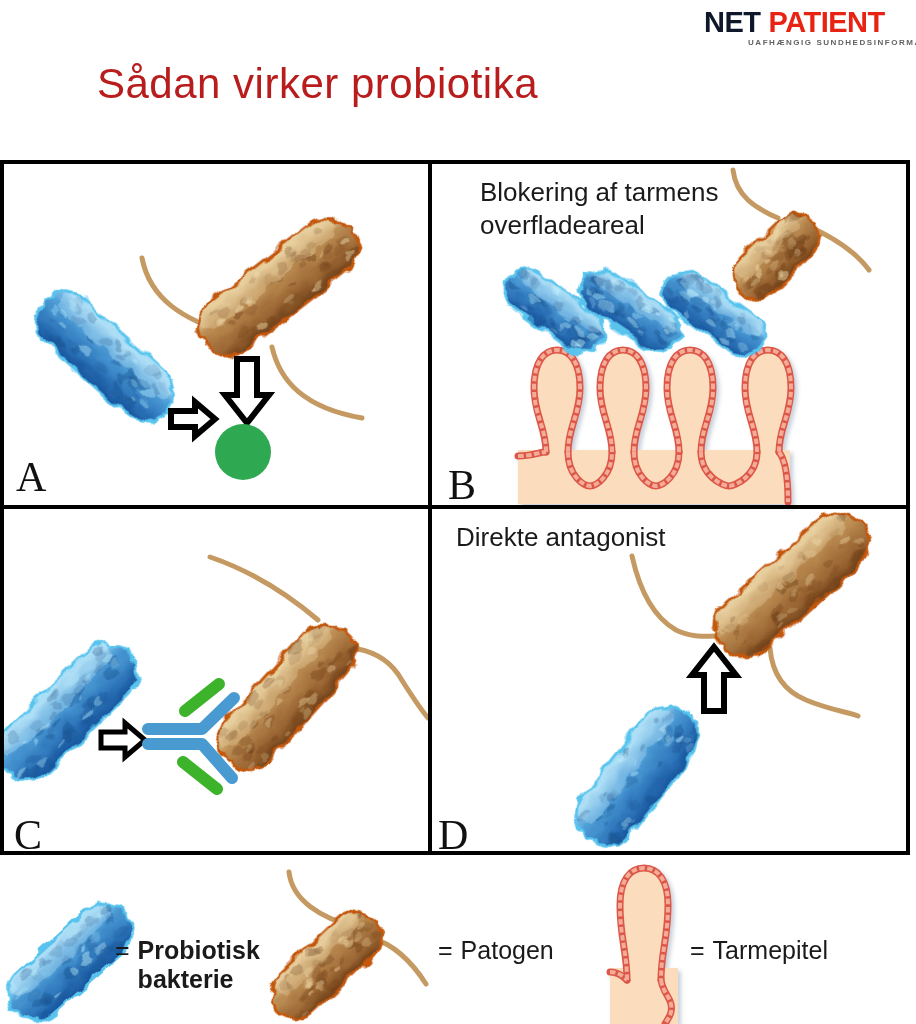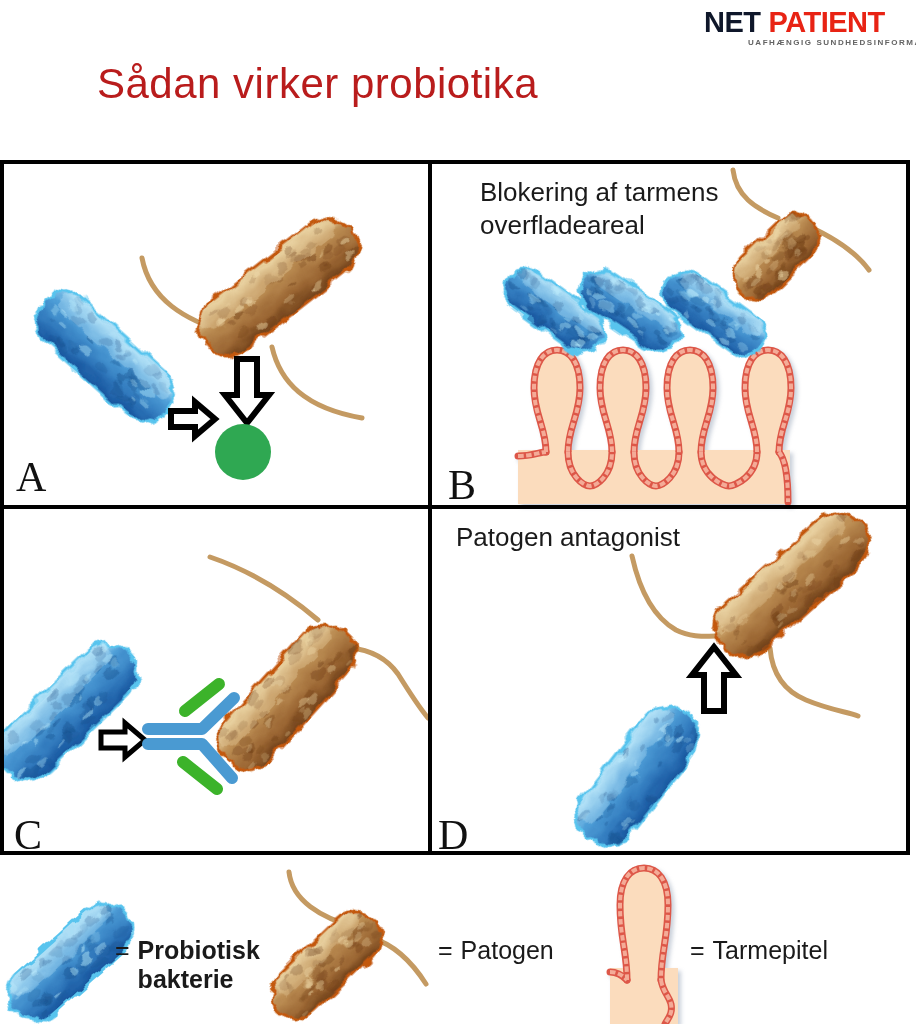--- a/index.html
+++ b/index.html
@@ -816,21 +816,21 @@
         <path d="M661,980 C663,992 669,996 671,1004 C673,1014 668,1018 665,1024" fill="none" stroke="#f4ab97" stroke-width="4" stroke-dasharray="5.5 2.5"></path>
       </g>
     </svg>
 
   <div id="grid">
     <div class="vline"></div>
     <div class="hline"></div>
   </div>
 
   <div id="titleB" class="txt panel-title">Blokering af tarmens overfladeareal</div>
-  <div id="titleD" class="txt panel-title">Patogen antagonist</div>
+  <div id="titleD" class="txt panel-title">Direkte antagonist</div>
 
   <div id="lblA" class="txt corner">A</div>
   <div id="lblB" class="txt corner">B</div>
   <div id="lblC" class="txt corner">C</div>
   <div id="lblD" class="txt corner">D</div>
 
 
   <div id="leg1" class="txt leg">
     <span class="eq">=</span>
     <span class="lab">Probiotisk bakterie</span>

